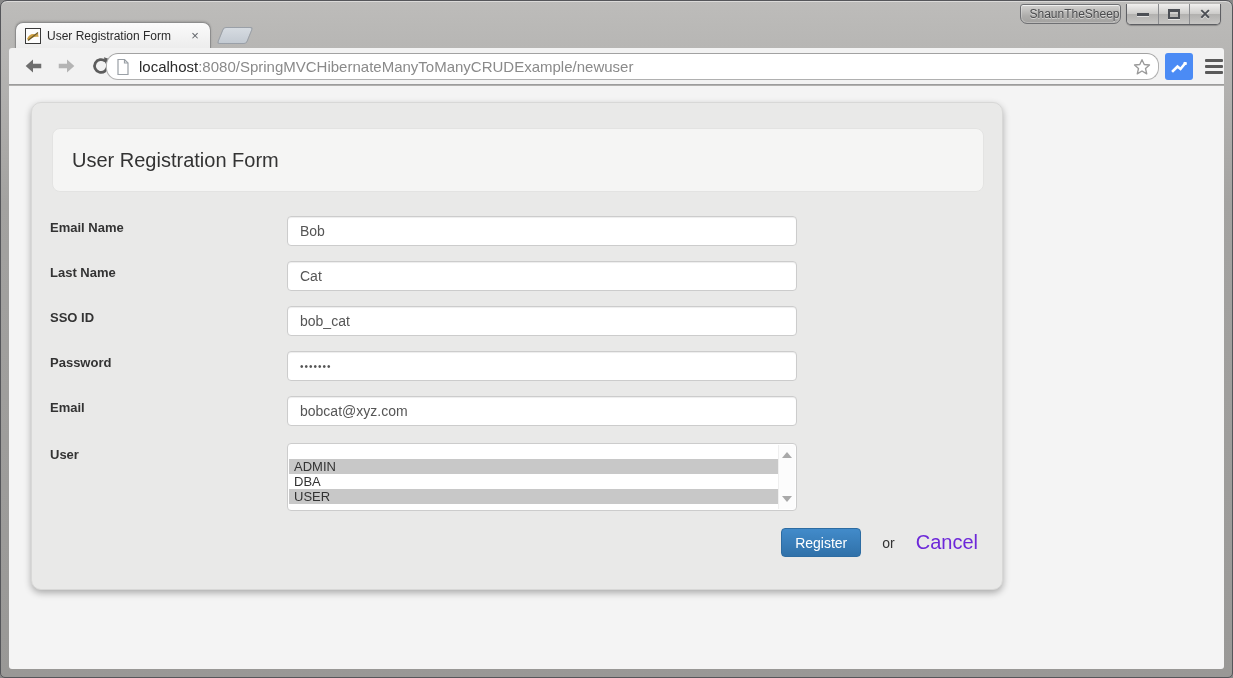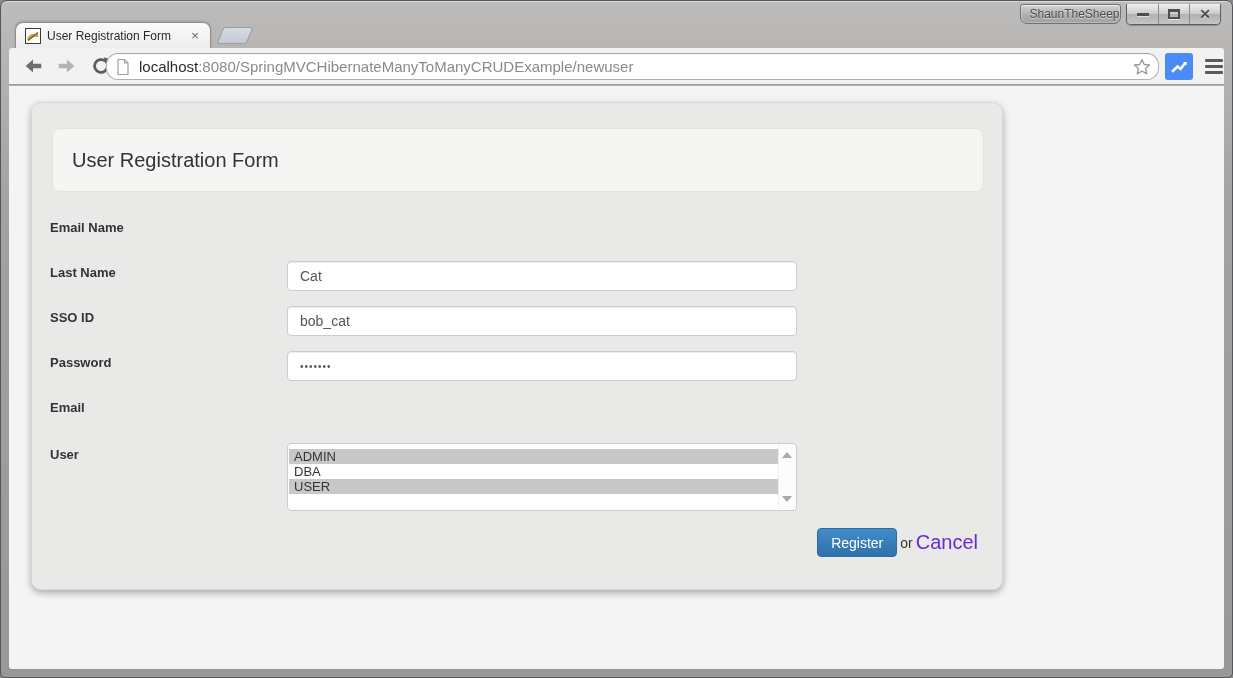--- a/index.html
+++ b/index.html
@@ -125,35 +125,35 @@
     box-shadow:inset 0 1px 1px rgba(0,0,0,.075);
     font-family:"Liberation Sans", sans-serif;
     font-size:14px; color:#555; padding:0 12px; outline:none;
   }
   .form-input.pw { font-size:10px; letter-spacing:1px; }
 
   .listbox {
     position:absolute; left:255px; top:340px; width:510px; height:68px;
     background:#fff; border:1px solid #ccc; border-radius:4px; overflow:hidden;
   }
-  .lb-options { position:absolute; left:1px; top:1px; right:18px; bottom:1px; padding-top:4px; }
+  .lb-options { position:absolute; left:1px; top:1px; right:18px; bottom:1px; padding-top:14px; }
   .lb-option { height:15px; line-height:15px; font-size:13px; color:#333; padding-left:5px; }
   .lb-option.selected { background:#c8c8c8; }
   .lb-scroll {
     position:absolute; right:1px; top:1px; bottom:1px; width:17px;
     background:#fcfcfc; border-left:1px solid #efefef;
   }
   .tri-up, .tri-down { position:absolute; left:3px; width:0; height:0;
     border-left:5px solid transparent; border-right:5px solid transparent; }
   .tri-up { top:7px; border-bottom:6px solid #a9a9a9; }
   .tri-down { bottom:7px; border-top:6px solid #a9a9a9; }
 
   .actions {
     position:absolute; right:24px; top:425px; height:29px;
-    display:flex; align-items:center; gap:3px;
+    display:flex; align-items:center; gap:21px;
   }
   .btn-register {
     height:29px; padding:0 13px; font-size:14px; color:#fff;
     background:linear-gradient(180deg,#428bca,#3071a9);
     border:1px solid #2d6ca2; border-radius:4px;
     font-family:"Liberation Sans", sans-serif;
   }
   .or-text { font-size:14px; color:#333; }
   .cancel-link { font-size:20px; color:#6d28d9; text-decoration:none; }
 </style>
@@ -236,31 +236,33 @@
   </div>
 
   <div class="page">
     <div class="card">
 
       <div class="panel-heading">
         <span class="panel-title">User Registration Form</span>
       </div>
 
       <label class="form-label" style="top:117px">Email Name</label>
+      <input class="form-input" style="top: 113px;" type="text" value="Bob">
 
       <label class="form-label" style="top:162px">Last Name</label>
       <input class="form-input" style="top: 158px;" type="text" value="Cat">
 
       <label class="form-label" style="top:207px">SSO ID</label>
       <input class="form-input" style="top: 203px;" type="text" value="bob_cat">
 
       <label class="form-label" style="top:252px">Password</label>
       <input class="form-input pw" style="top: 248px;" type="text" value="•••••••">
 
       <label class="form-label" style="top:297px">Email</label>
+      <input class="form-input" style="top: 293px;" type="text" value="bobcat@xyz.com">
 
       <label class="form-label" style="top:344px">User</label>
       <div class="listbox">
         <div class="lb-options">
           <div class="lb-option selected">ADMIN</div>
           <div class="lb-option">DBA</div>
           <div class="lb-option selected">USER</div>
         </div>
         <div class="lb-scroll">
           <span class="tri-up"></span>

